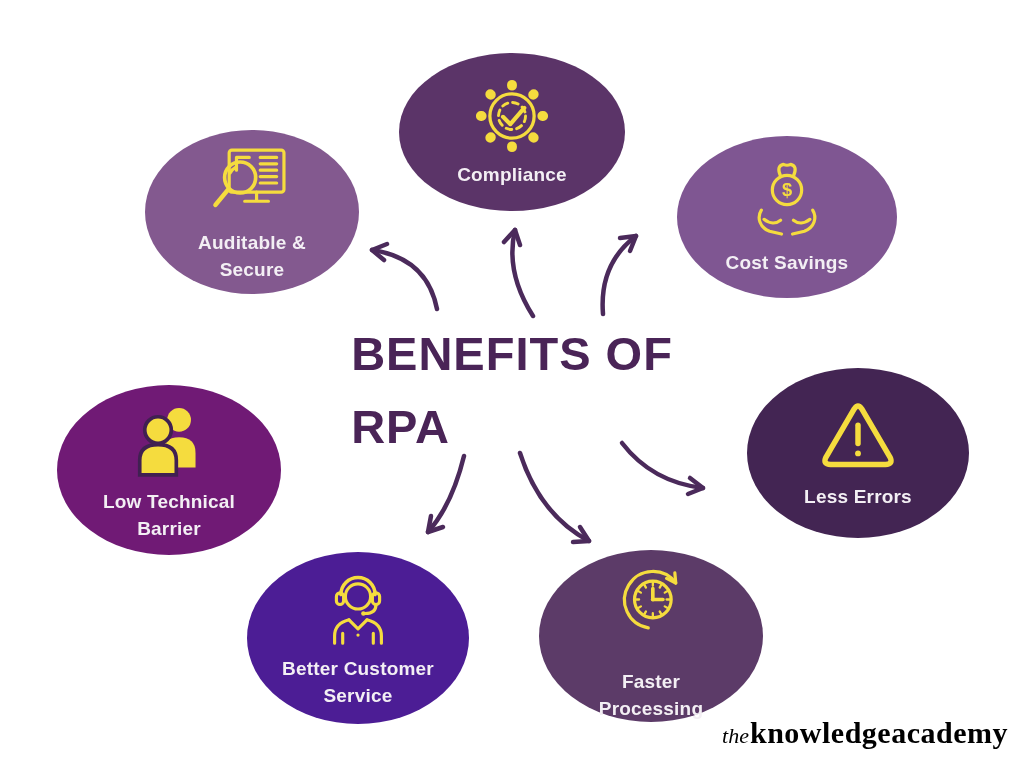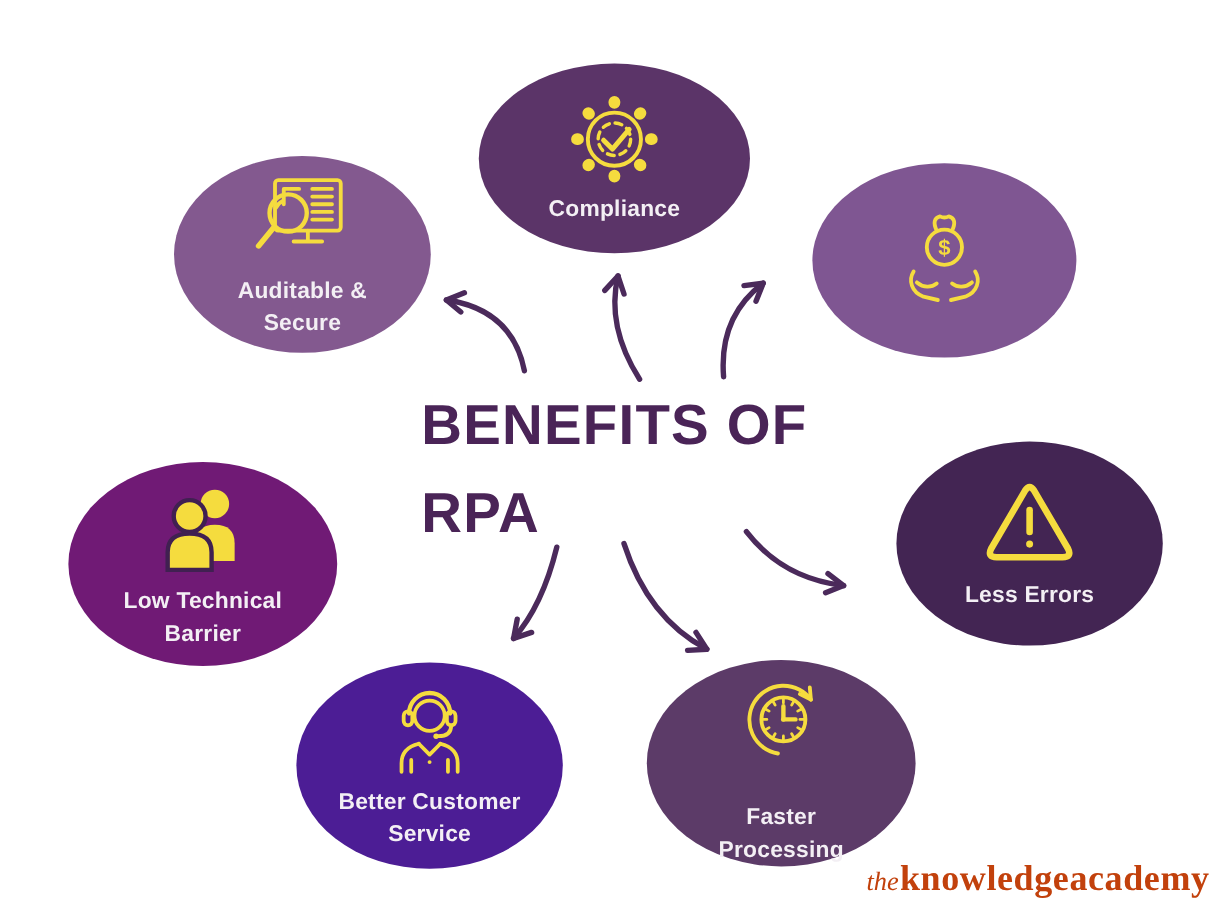--- a/index.html
+++ b/index.html
@@ -39,21 +39,21 @@
   
   .title{
     position:absolute;left:512px;top:318px;transform:translateX(-50%);
     color:#4A2457;font-weight:800;
     font-size:47px;line-height:1.55;letter-spacing:1px;white-space:nowrap;
   }
 
   
   .logo{
     position:absolute;right:16px;bottom:20px;
-    font-family:"Liberation Serif", serif;color:#c2410c;
+    font-family:"Liberation Serif", serif;color:#000000;
     font-size:30px;line-height:1;white-space:nowrap;
   }
   .logo .the{font-style:italic;font-weight:500;font-size:22px;margin-right:1px;}
   .logo .bold{font-weight:700;letter-spacing:.5px;}
 </style>
 </head>
 <body>
 
 <div class="stage">
 
@@ -122,20 +122,21 @@
           <path d="M43 21 Q38 10 46 8 Q50 10 54 8 Q62 10 57 21"></path>
           <circle cx="50" cy="36" r="16"></circle>
           <path d="M22 58 C17 66 20 77 31 81 L44 84"></path>
           <path d="M25 68 C31 73 38 73 43 69"></path>
           <path d="M78 58 C83 66 80 77 69 81 L56 84"></path>
           <path d="M75 68 C69 73 62 73 57 69"></path>
         </g>
         <text x="50" y="43" text-anchor="middle" font-size="20" font-weight="700" fill="#F5DC3E" font-family="Liberation Sans, sans-serif">$</text>
       </svg>
     </span>
+    <div class="node-label">Cost Savings</div>
   </div>
 
   <div class="node node-lowtech">
     <span class="node-icon">
       <svg width="92" height="86" viewBox="0 0 100 94">
         <g fill="#F5DC3E" stroke="none">
           <circle cx="61" cy="24" r="13"></circle>
           <path d="M43 76 V60 Q43 43 61 43 Q79 43 79 60 V76 Z"></path>
         </g>
         <g fill="#F5DC3E" stroke="#402051" stroke-width="4">

